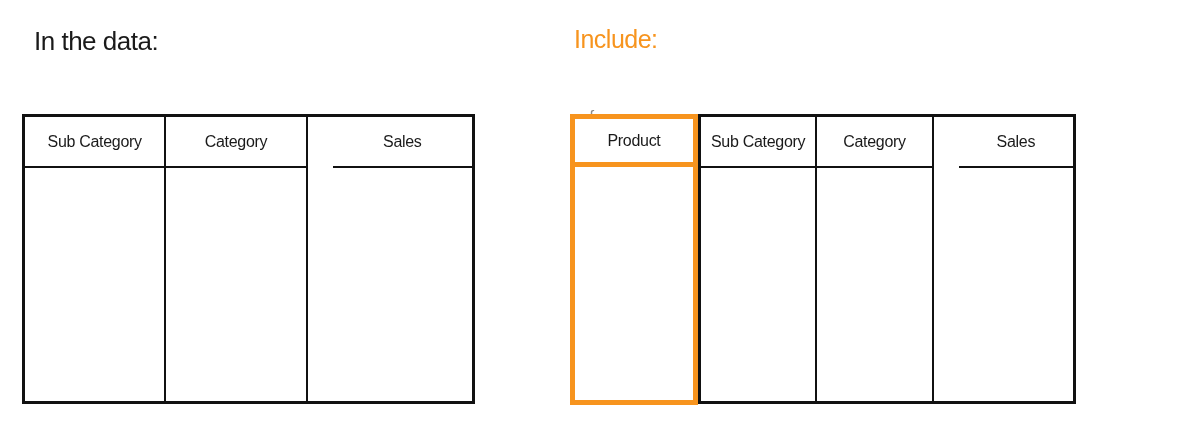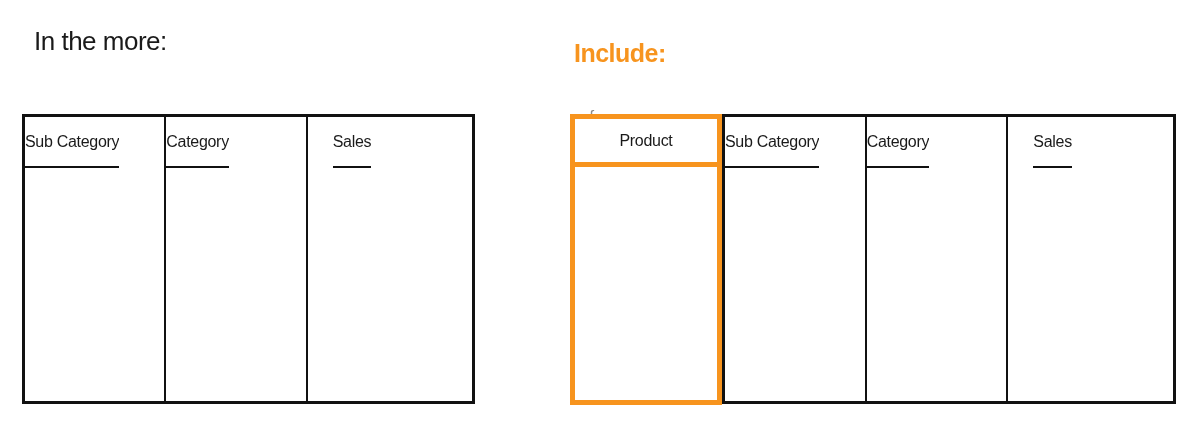--- a/index.html
+++ b/index.html
@@ -13,67 +13,67 @@
     position: absolute; left: 34px; top: 26px;
     font-size: 26px; letter-spacing: -0.5px; color: #1a1a1a;
   }
 
   .table {
     display: flex;
     border: 3px solid #111111;
     background: #ffffff;
   }
   .left-table { position: absolute; left: 22px; top: 114px; width: 453px; height: 290px; }
-  .col { flex: 1; display: flex; flex-direction: row; border-right: 2px solid #111111; }
+  .col { flex: 1; display: flex; flex-direction: column; border-right: 2px solid #111111; }
   .col:last-child { border-right: none; padding-left: 25px; }
   .th {
     height: 51px; border-bottom: 2px solid #111111;
     display: flex; align-items: center; justify-content: center;
     font-size: 16px; letter-spacing: -0.3px; color: #1a1a1a;
   }
   .td { flex: 1; background: #ffffff; }
 
   
   .right-heading {
     position: absolute; left: 574px; top: 25px;
     display: flex; align-items: baseline; gap: 9px; white-space: nowrap;
   }
-  .include-label { font-size: 25px; font-weight: bold; letter-spacing: -0.5px; color: #F7941E; margin-top: 14px; }
+  .include-label { font-size: 25px; font-weight: normal; letter-spacing: -0.5px; color: #F7941E; }
   .include-sub { font-size: 16px; letter-spacing: -0.2px; color: #F7941E; }
 
   
   .formula {
     position: absolute; left: 571px; top: 87px;
     font-size: 17px; letter-spacing: -0.3px; white-space: pre; color: #1a1a1a;
   }
   .f-gray   { color: #8A8A8A; }
   .f-blue   { color: #2E86C8; }
   .f-orange { color: #F7941E; }
   .f-purple { color: #8E55A8; }
 
   
-  .right-table { position: absolute; left: 570px; top: 114px; width: 606px; height: 291px; display: flex; }
+  .right-table { position: absolute; left: 570px; top: 114px; width: 506px; height: 291px; display: flex; }
   .product-col {
     width: 152px; height: 291px;
     border: 5px solid #F7941E;
     display: flex; flex-direction: column; background: #ffffff;
   }
   .product-th {
     height: 48px; border-bottom: 5px solid #F7941E;
     display: flex; align-items: center; justify-content: center;
     font-size: 16px; letter-spacing: -0.3px; color: #1a1a1a;
   }
   .black-cols { width: 454px; height: 290px; }
 </style>
 </head>
 <body>
 
 <div class="canvas">
 
-  <div class="left-title">In the more:</div>
+  <div class="left-title">In the data:</div>
 
   <div class="table left-table">
     <div class="col">
       <div class="th">Sub Category</div>
       <div class="td"></div>
     </div>
     <div class="col">
       <div class="th">Category</div>
       <div class="td"></div>
     </div>

